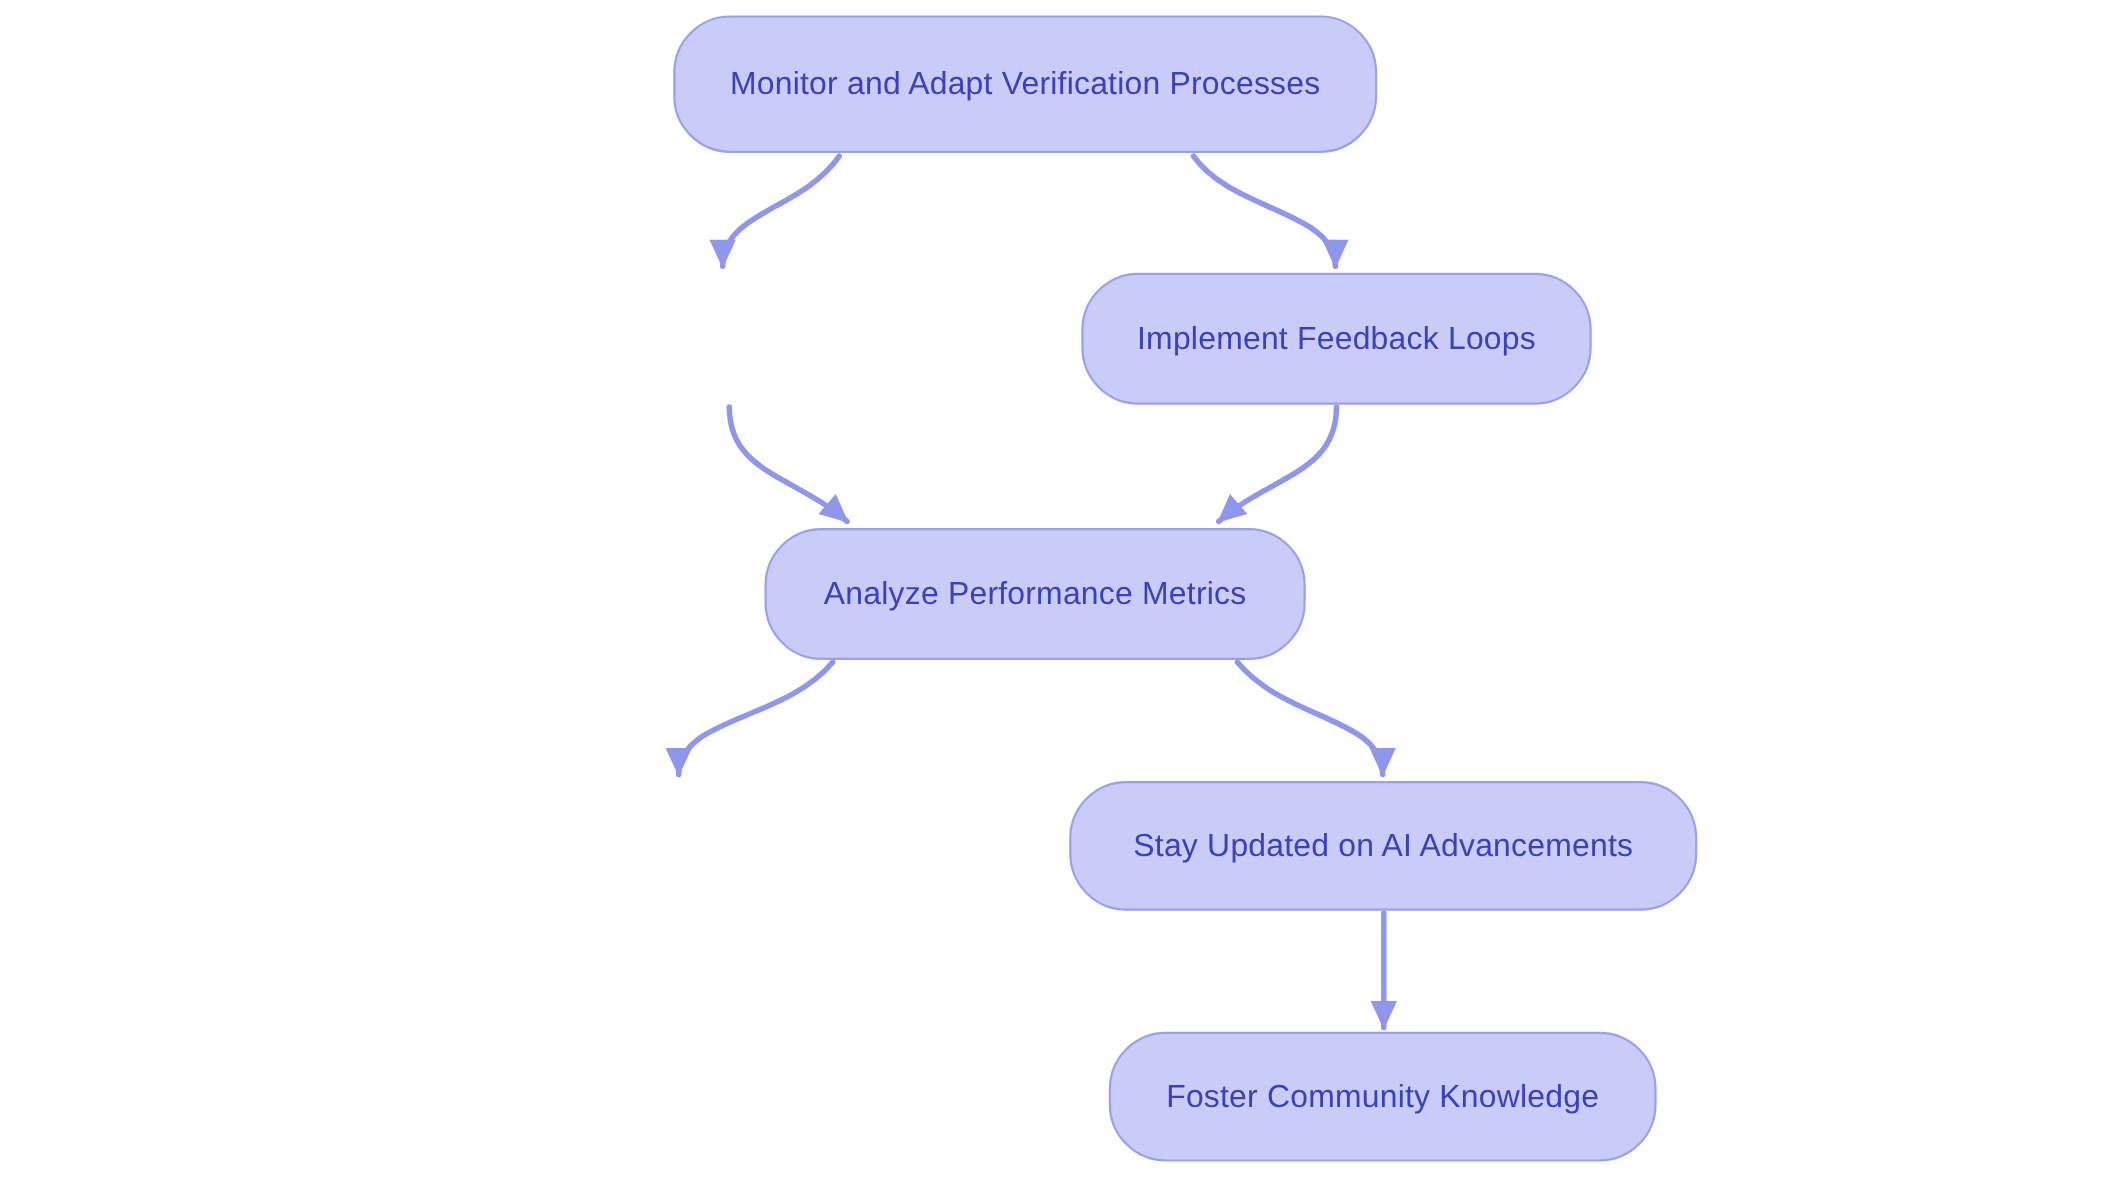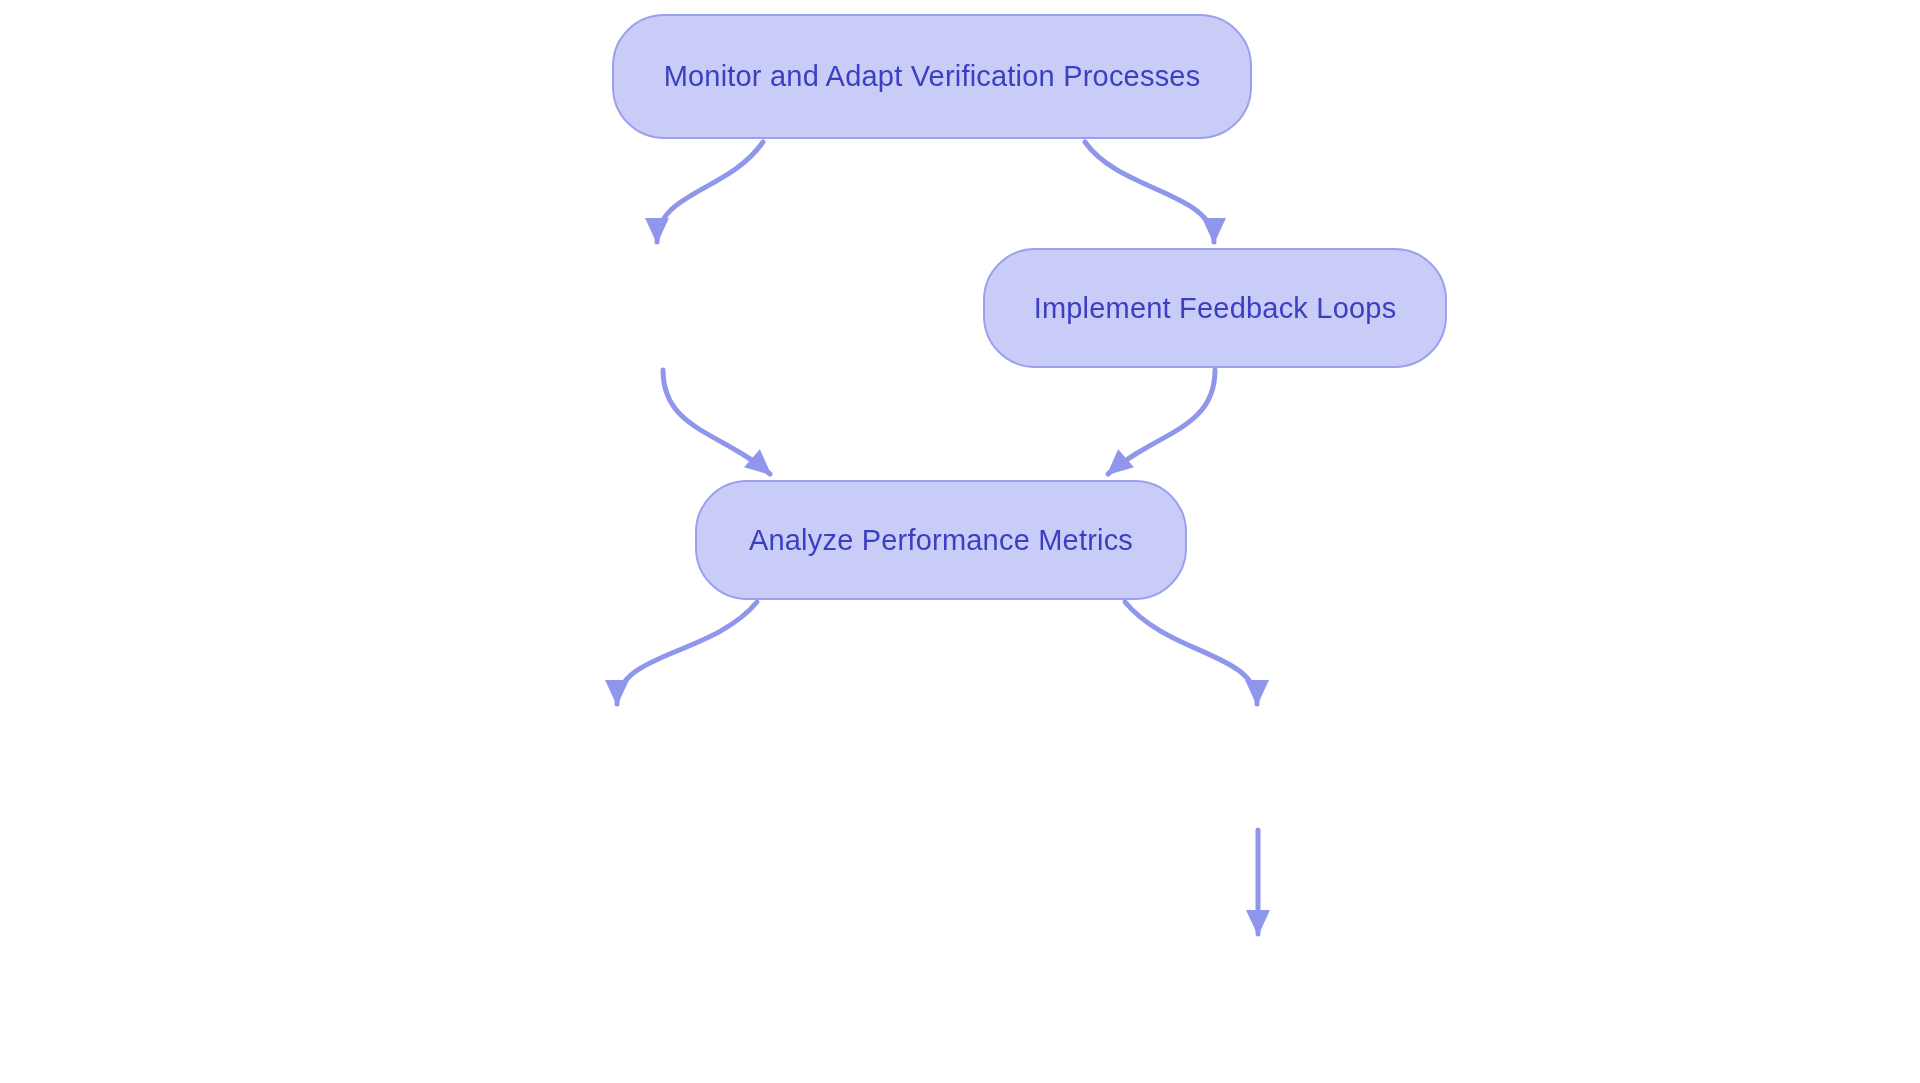--- a/index.html
+++ b/index.html
@@ -70,15 +70,17 @@
   </svg>
 
   <div class="node n-monitor">Monitor and Adapt Verification Processes</div>
 
 
   <div class="node n-feedback">Implement Feedback Loops</div>
 
   <div class="node n-metrics">Analyze Performance Metrics</div>
 
 
+  <div class="node n-ai">Stay Updated on AI Advancements</div>
 
+  <div class="node n-community">Foster Community Knowledge</div>
 
 </div>
 
 </body></html>

